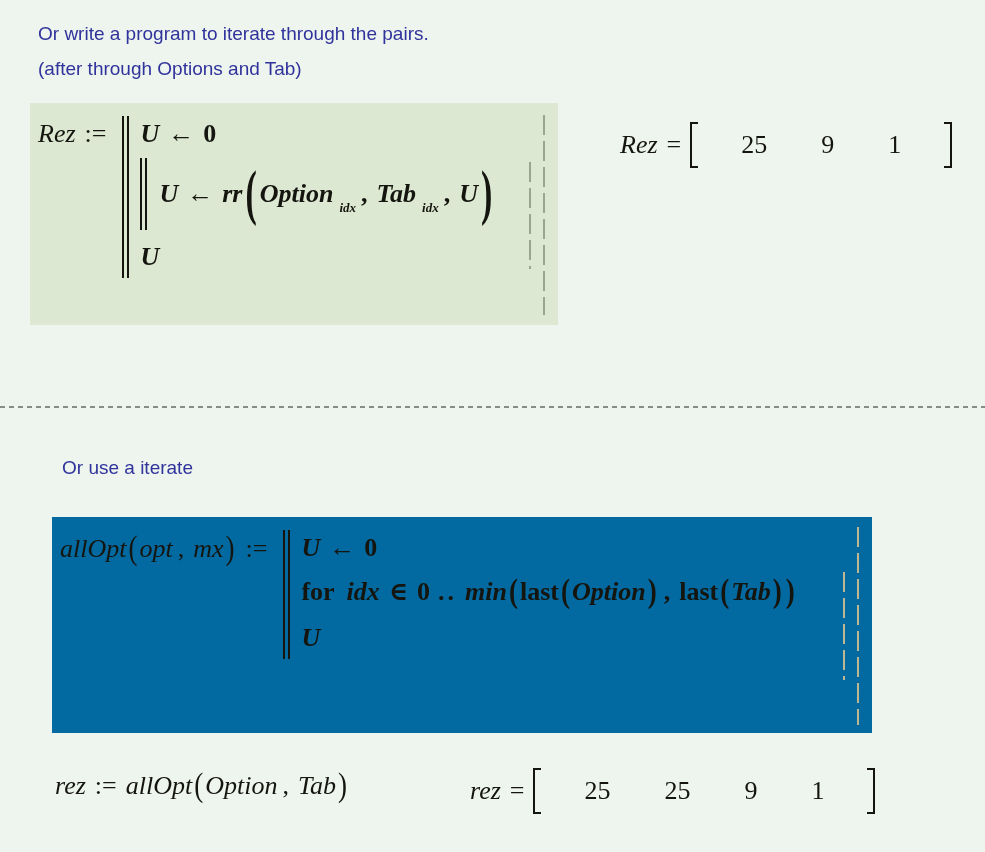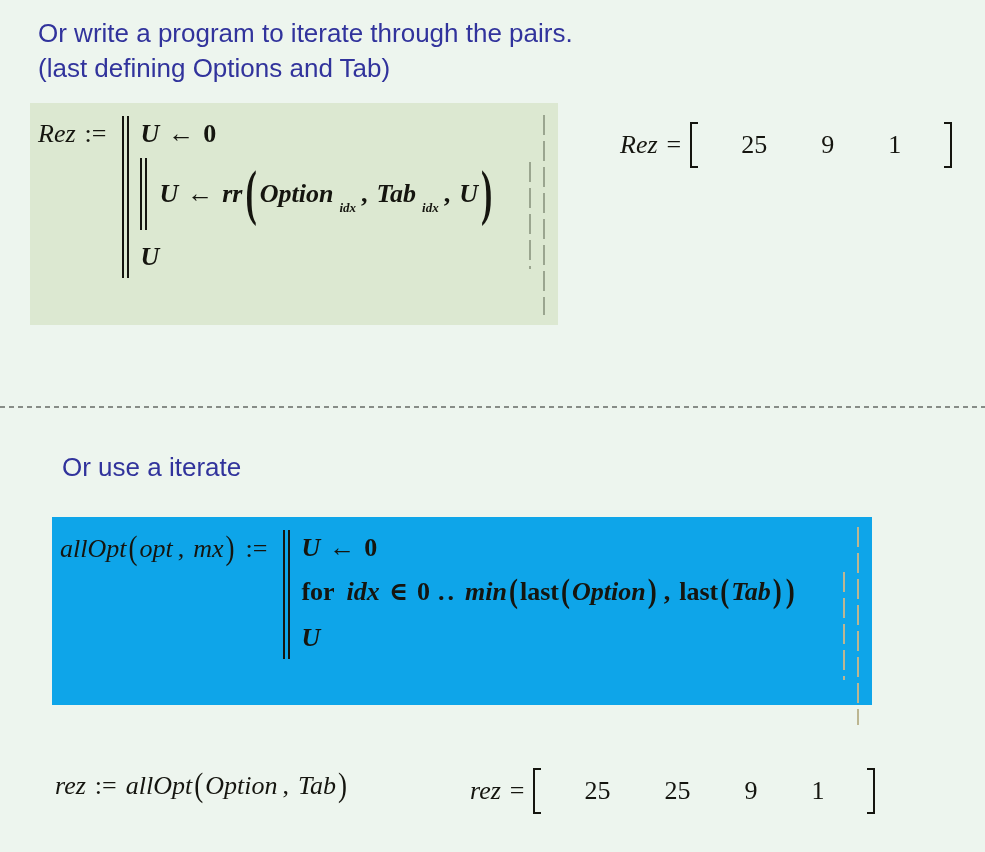--- a/index.html
+++ b/index.html
@@ -20,27 +20,27 @@
   .kw { font-style:normal; margin-right:12px; }
   .op { margin:0 9px; font-style:normal; }
   .num { font-style:normal; }
   .dots { margin:0 8px; letter-spacing:3px; font-style:normal; }
   .cm { margin:0 9px 0 5px; font-style:normal; }
   .sub { font-size:13px; font-style:italic; position:relative; top:10px; margin-left:6px; }
   .medp { display:inline-block; font-size:27px; transform:scaleY(1.25); margin:0 2px; font-style:normal; }
   .bigp { display:inline-block; font-size:34px; transform:scaleY(1.8); vertical-align:middle; position:relative; top:-3px; margin:0 3px; font-style:normal; }
 
   
-  .blue-text { color:#31339c; font-size:26px; line-height:35px; }
+  .blue-text { color:#31339c; font-size:19px; line-height:35px; }
   #intro { position:absolute; left:38px; top:16px; }
   #sec2-title { position:absolute; left:62px; top:450px; }
 
   
   #prog1-region { left:30px; top:103px; width:528px; height:222px; background:#dce8d1; padding:9px 12px 0 8px; }
-  #prog2-region { left:52px; top:517px; width:820px; height:188px; background:#0ea5e9; padding:9px 0 8px 8px; }
+  #prog2-region { left:52px; top:517px; width:820px; height:216px; background:#0369a1; padding:9px 0 8px 8px; }
 
   .program { display:flex; align-items:stretch; }
   .plhs { line-height:44px; }
   .dbar {
     width:3px; border-left:2px solid #15150f; border-right:2px solid #15150f;
     margin:4px 11px 4px 7px; flex:0 0 auto;
   }
   .pbody { display:flex; flex-direction:column;font-weight:bold; }
   .pline { white-space:nowrap; }
   .h1 { line-height:44px; }
@@ -79,21 +79,21 @@
   #divider {
     position:absolute; left:0; top:406px; width:985px; height:2px;
     background-image:repeating-linear-gradient(to right, #878c87 0 5px, transparent 5px 9px);
   }
 </style>
 </head>
 <body>
 
 <div id="intro" class="blue-text">
   <div>Or write a program to iterate through the pairs.</div>
-  <div>(last defining Options and Tab)</div>
+  <div>(after through Options and Tab)</div>
 </div>
 
 <div id="prog1-region" class="region">
   <div class="math program">
     <span class="plhs"><span class="it">Rez</span><span class="op">:=</span></span>
     <div class="dbar"></div>
     <div class="pbody">
       <div class="pline h1"><span class="it">U</span><span class="op">←</span><span class="num">0</span></div>
       <div class="loop-row">
         <div class="ibar"></div>

